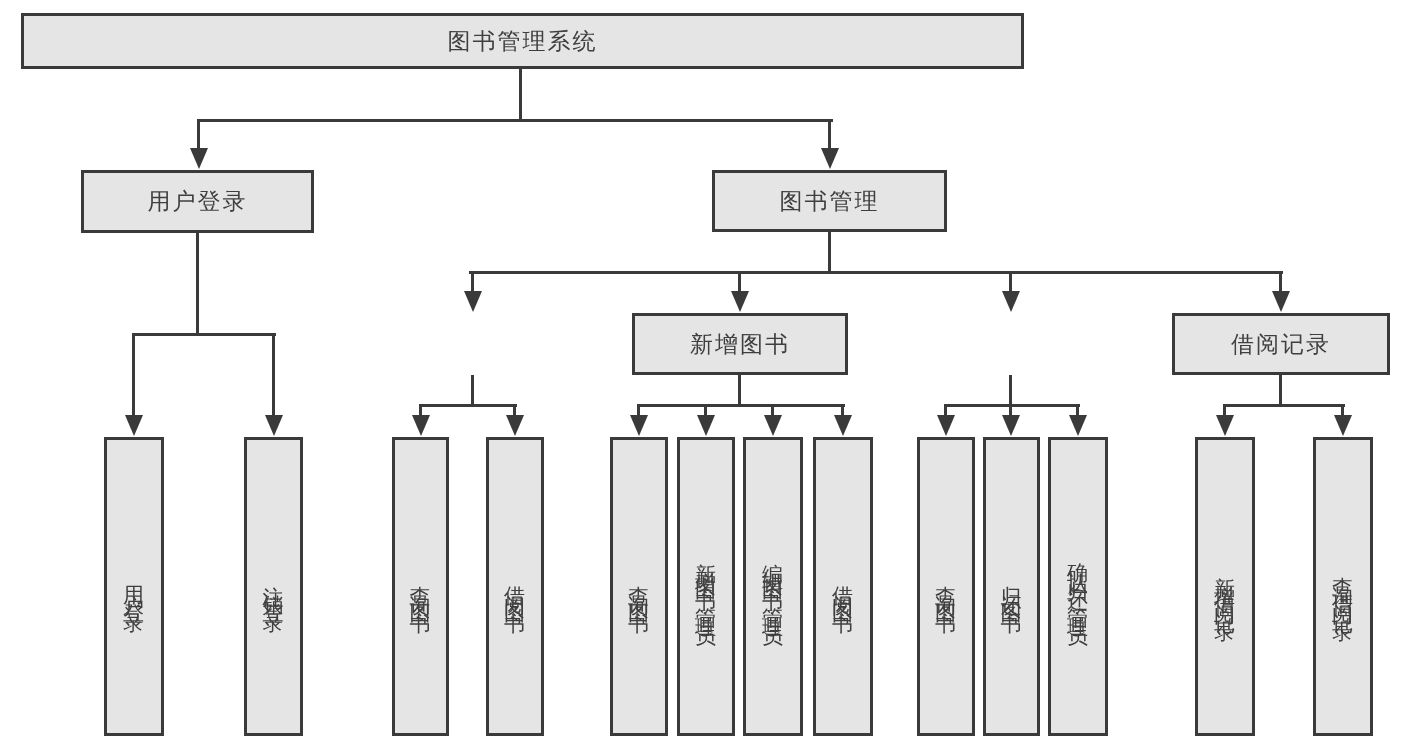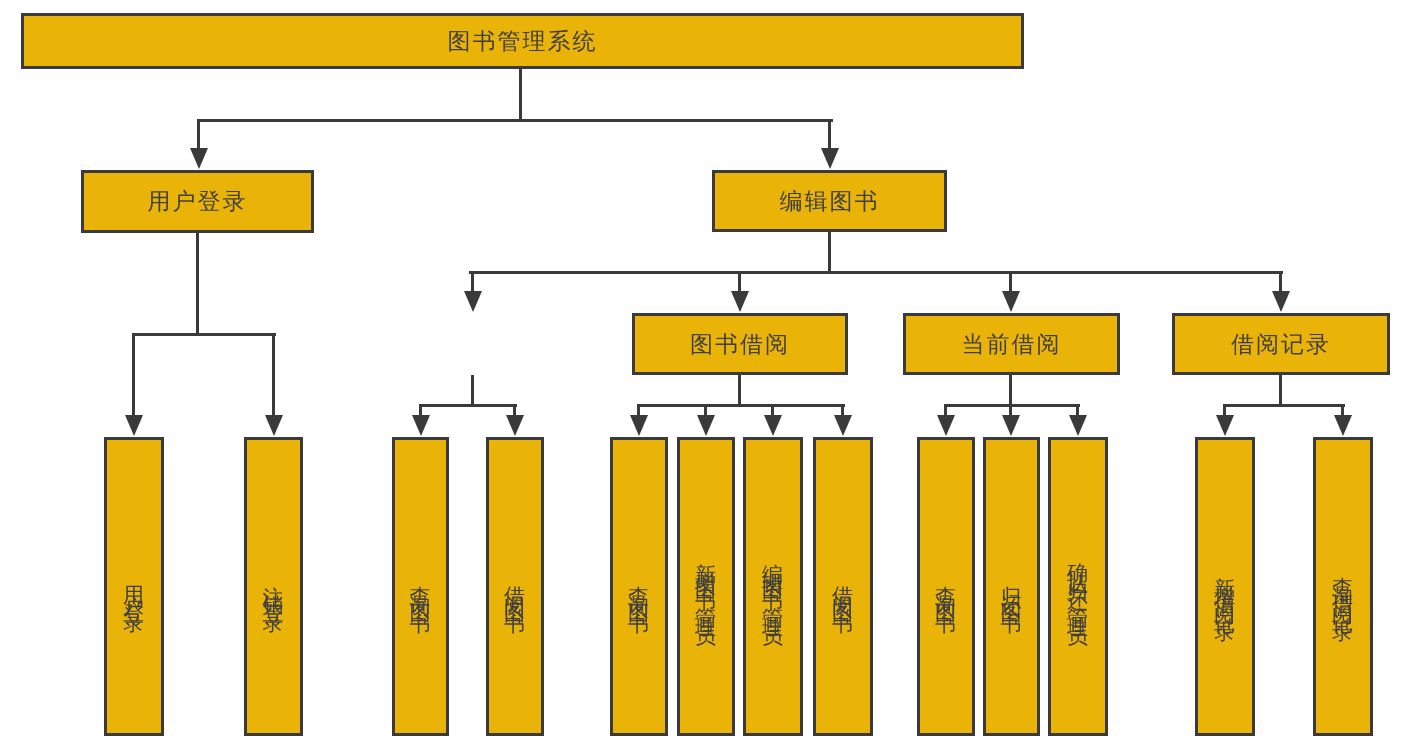--- a/index.html
+++ b/index.html
@@ -9,21 +9,21 @@
     --bg:#ffffff;
     --wm:#b3b3b3;
   }
   html,body{margin:0;padding:0;background:var(--bg);}
   .canvas{
     position:relative;width:1405px;height:747px;background:var(--bg);
     font-family:"Liberation Sans","DejaVu Sans",sans-serif;overflow:hidden;
   }
   .box{
     position:absolute;box-sizing:border-box;border:3px solid var(--line);
-    background:#eab308;display:flex;align-items:center;justify-content:center;
+    background:#e5e5e5;display:flex;align-items:center;justify-content:center;
     color:var(--text);font-size:23px;letter-spacing:2px;white-space:nowrap;
   }
   .vbox{font-size:21px;letter-spacing:0;}
   .vtext{
     writing-mode:vertical-rl;text-orientation:mixed;
     font-size:21px;letter-spacing:9px;line-height:1;color:var(--text);
   }
   .hline,.vline{position:absolute;background:var(--line);}
   .hline{height:3px;}
   .vline{width:3px;}
@@ -102,28 +102,25 @@
   <div class="arrow" style="left:1334px;top:415px"></div>
 
   <div class="box" style="left:21px;top:13px;width:1003px;height:56px">
     <span>图书管理系统</span>
   </div>
 
   <div class="box" style="left:81px;top:170px;width:233px;height:63px">
     <span>用户登录</span>
   </div>
   <div class="box" style="left:712px;top:170px;width:235px;height:62px">
-    <span>编辑图书</span>
+    <span>图书管理</span>
   </div>
 
   <div class="box" style="left:632px;top:313px;width:216px;height:62px">
-    <span>图书借阅</span>
-  </div>
-  <div class="box" style="left:903px;top:313px;width:217px;height:62px">
-    <span>当前借阅</span>
+    <span>新增图书</span>
   </div>
   <div class="box" style="left:1172px;top:313px;width:218px;height:62px">
     <span>借阅记录</span>
   </div>
 
   <div class="box vbox" style="left:104px;top:437px;width:60px;height:299px">
     <span class="vtext">用户登录</span>
   </div>
   <div class="box vbox" style="left:244px;top:437px;width:59px;height:299px">
     <span class="vtext">注销登录</span>

